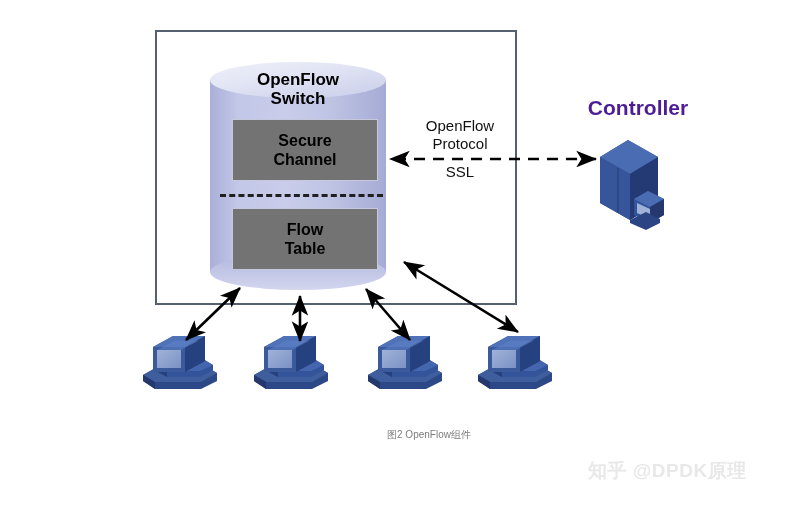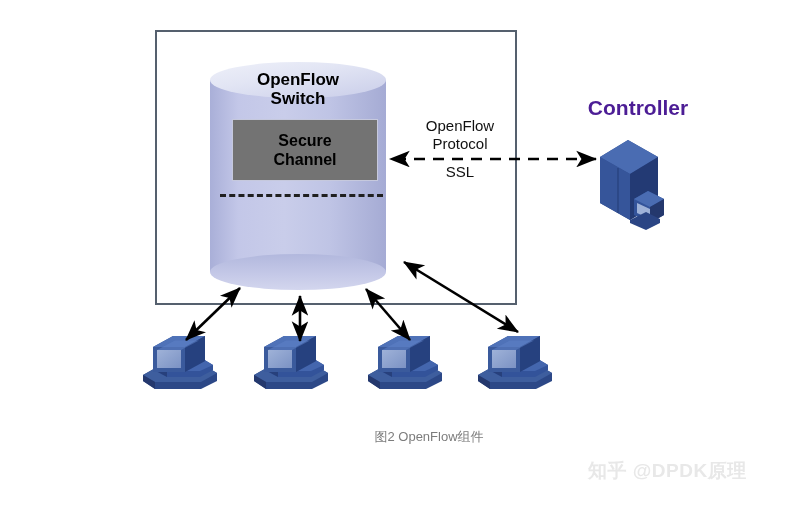--- a/index.html
+++ b/index.html
@@ -153,21 +153,21 @@
     font-weight: bold;
     color: #4c1d95;
   }
   
   .caption {
     position: absolute;
     left: 304px;
     top: 428px;
     width: 250px;
     text-align: center;
-    font-size: 13px;
+    font-size: 10px;
     color: #7c7c7c;
   }
   .watermark {
     position: absolute;
     left: 588px;
     top: 458px;
     width: 200px;
     text-align: left;
     font-size: 19px;
     font-weight: bold;
@@ -196,20 +196,22 @@
     <div class="cyl-body"></div>
     <div class="cyl-bottom"></div>
     <div class="cyl-top"></div>
     <div class="cyl-title">OpenFlow
 Switch</div>
   </div>
 
   <div class="inner-box box-secure">Secure
 Channel</div>
   <div class="inner-divider"></div>
+  <div class="inner-box box-flow">Flow
+Table</div>
 
   <svg class="layer devices" viewBox="0 0 808 508">
     <defs>
 
       <linearGradient id="screenGrad" x1="0" y1="0" x2="1" y2="1">
         <stop offset="0%" stop-color="#9fb2d8"></stop>
         <stop offset="100%" stop-color="#7b92c4"></stop>
       </linearGradient>
       <linearGradient id="towerFront" x1="0" y1="0" x2="0" y2="1">
         <stop offset="0%" stop-color="#3a5a9c"></stop>

